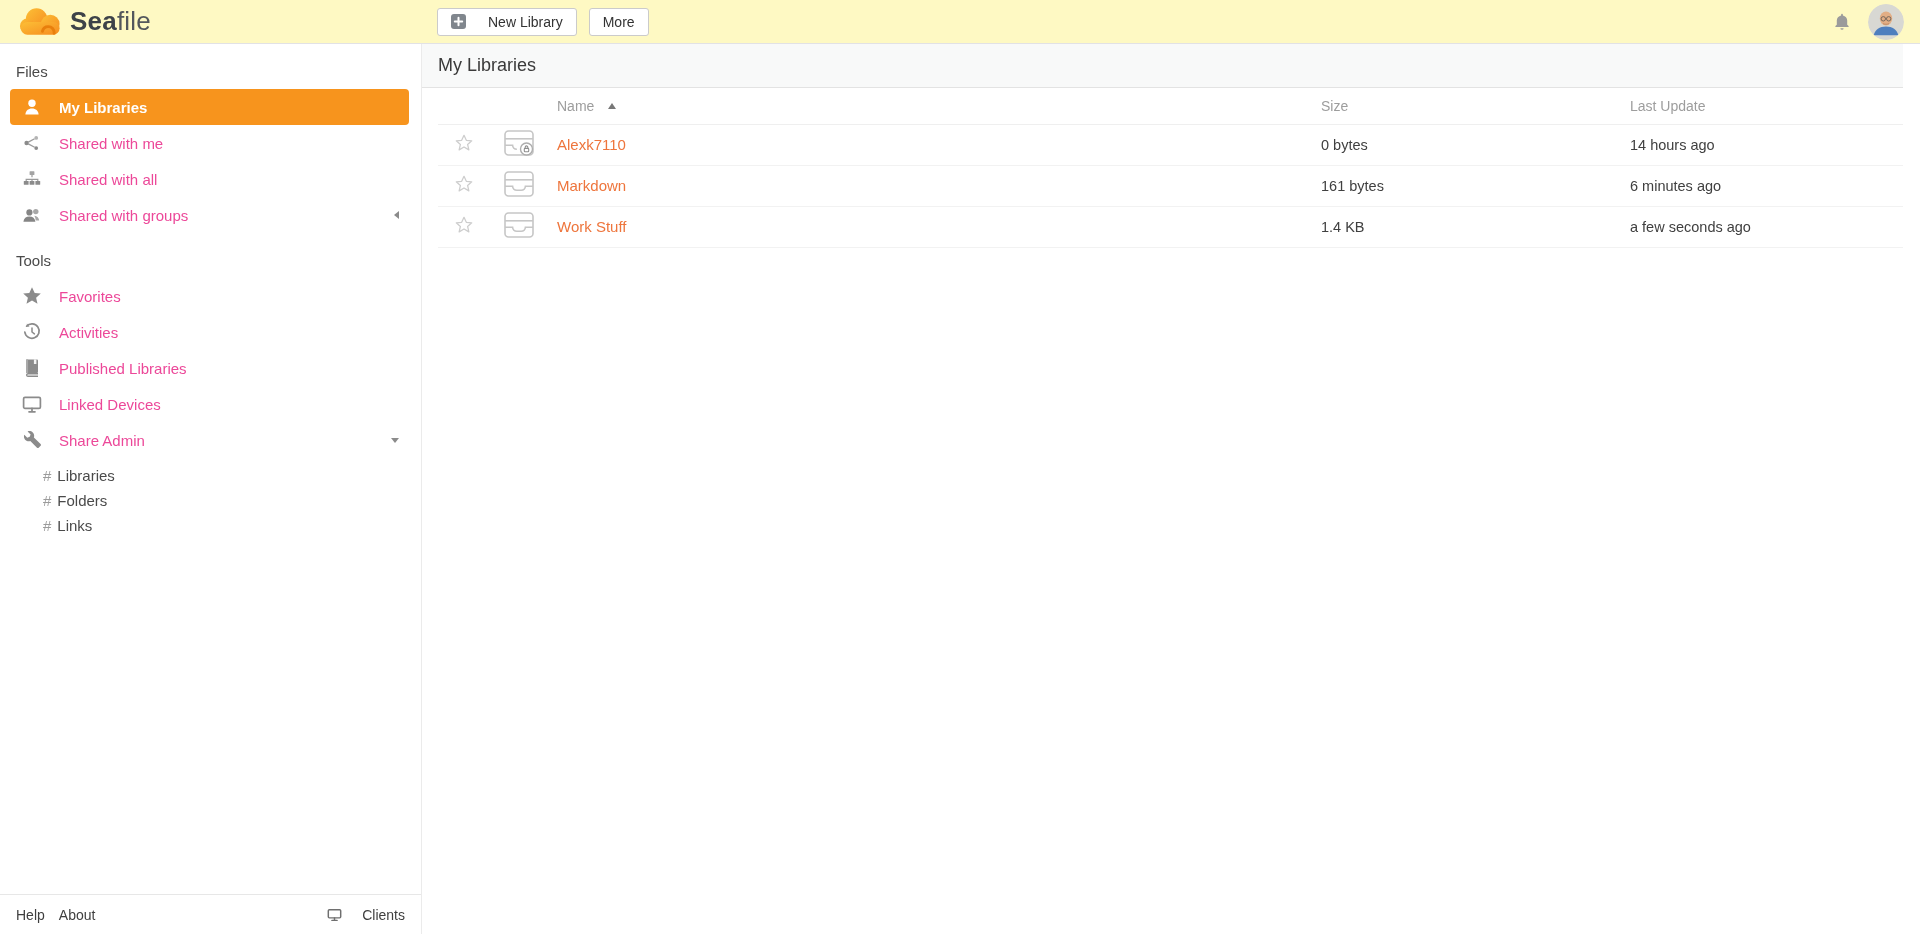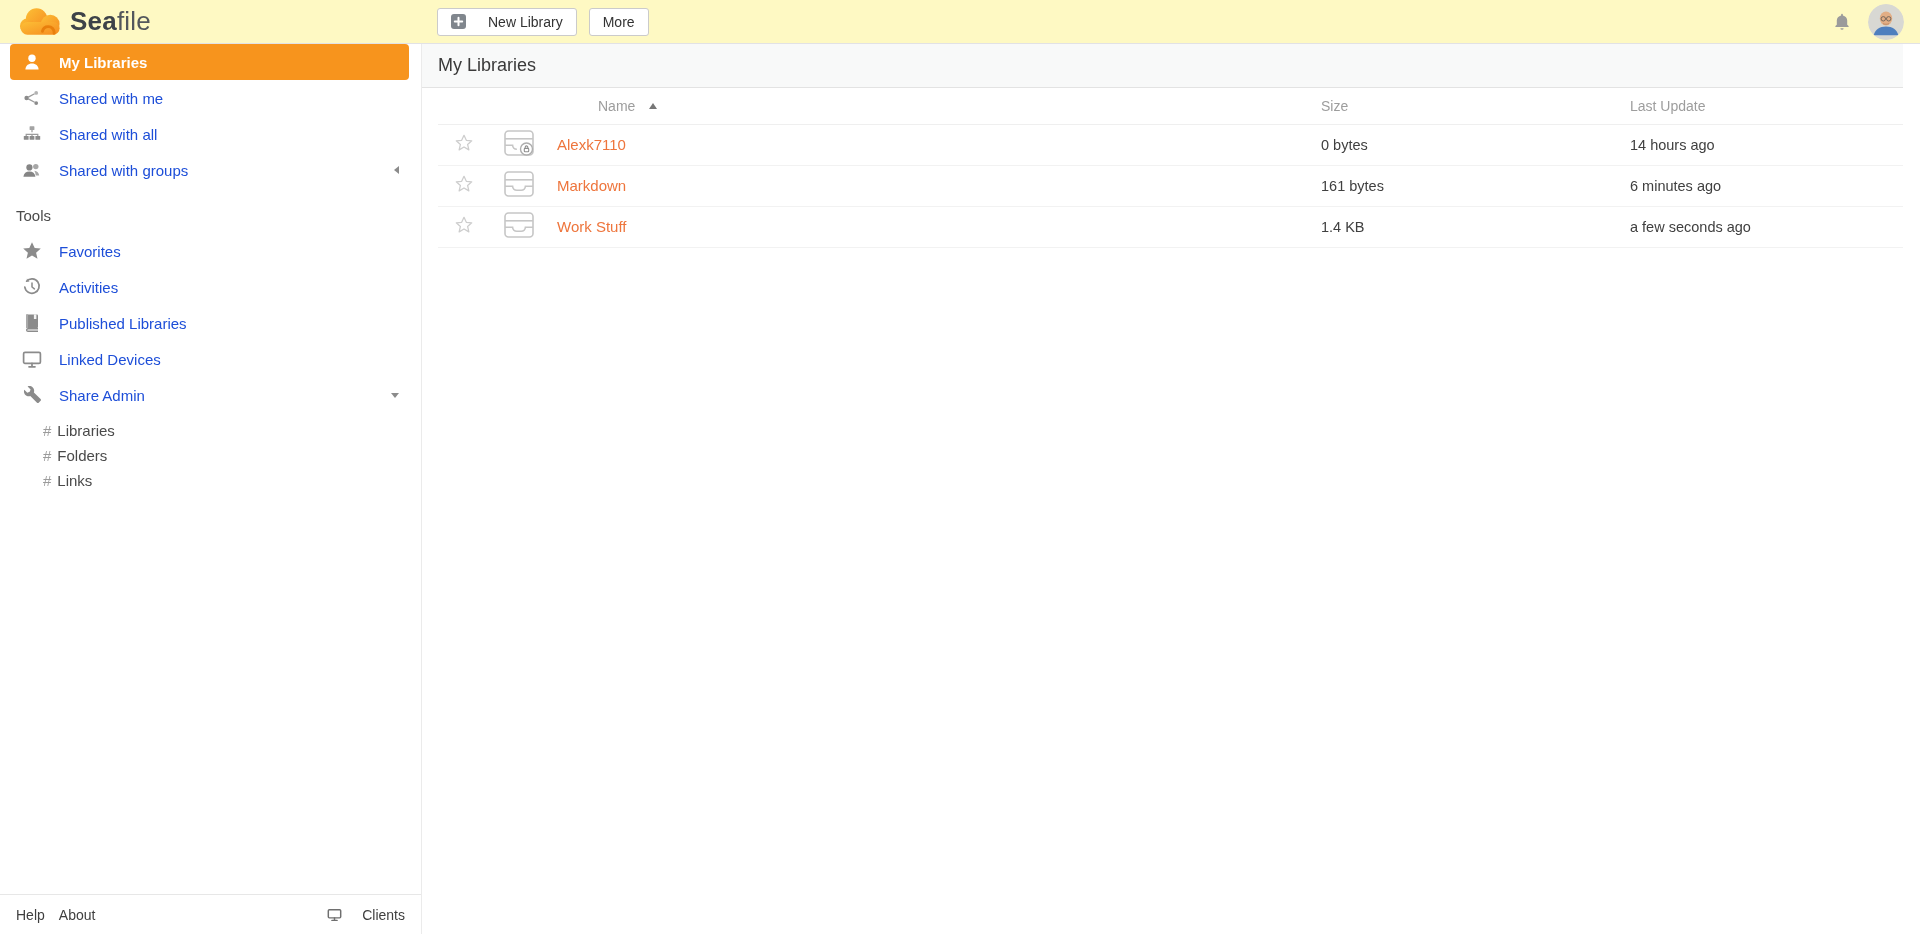--- a/index.html
+++ b/index.html
@@ -27,21 +27,21 @@
   .sidebar { position:relative; width:422px; flex:0 0 auto; background:#fff;
     border-right:1px solid #EBEBEB; }
   .main { flex:1 1 auto; background:#fff; }
 
   
   .section-heading { padding:19px 16px 9px 16px; font-size:15px; color:#4a4a4a; }
   .nav-item { display:flex; align-items:center; height:36px; margin:0 12px 0 10px;
     padding:0 10px 0 12px; border-radius:4px; cursor:pointer; }
   .nav-item .nicon { width:20px; height:20px; flex:0 0 auto; display:flex;
     align-items:center; justify-content:center; }
-  .nav-item .nlabel { margin-left:17px; font-size:15px; color:#1d4ed8; }
+  .nav-item .nlabel { margin-left:17px; font-size:15px; color:#ec4899; }
   .nav-item.selected { background:#F7941D; }
   .nav-item.selected .nlabel { color:#fff; font-weight:700; }
   .caret-left { margin-left:auto; width:0; height:0; border-top:4px solid transparent;
     border-bottom:4px solid transparent; border-right:5px solid #8b8b8b; }
   .caret-down { margin-left:auto; width:0; height:0; border-left:4.5px solid transparent;
     border-right:4.5px solid transparent; border-top:5.5px solid #8b8b8b; }
   .subnav { padding:5px 0 0 43px; }
   .subnav-item { display:block; line-height:25px; font-size:15px; color:#4a4a4a;
     text-decoration:none; cursor:pointer; }
   .subnav-item .hash { color:#9b9b9b; margin-right:6px; }
@@ -61,21 +61,21 @@
   col.c-star{width:52px;} col.c-icon{width:58px;} col.c-name{width:auto;}
   col.c-size{width:309px;} col.c-upd{width:273px;}
   thead th { height:36px; font-size:14px; font-weight:400; color:#9d9d9d;
     text-align:left; border-bottom:1px solid #EFEFEF; }
   thead th.h-name { padding-left:9px; }
   tbody td { height:41px; border-bottom:1px solid #F2F2F2; font-size:14.5px; color:#404040; }
   td.c-star, th.c-star { text-align:center; }
   td.c-icon { text-align:center; }
   td.c-name { padding-left:9px; }
   a.lib-link { color:#EE753C; text-decoration:none; font-size:15px; cursor:pointer; }
-  .sort-wrap { display:inline-flex; align-items:center; gap:14px; cursor:pointer;margin-left:41px; }
+  .sort-wrap { display:inline-flex; align-items:center; gap:14px; cursor:pointer; }
   .sort-asc { width:0; height:0; border-left:4.5px solid transparent;
     border-right:4.5px solid transparent; border-bottom:6px solid #777; }
   .star-btn { display:inline-flex; cursor:pointer; }
 </style>
 </head>
 <body>
 
 <svg width="0" height="0" style="position:absolute">
   <defs>
     <linearGradient id="cloudGrad" x1="0" y1="0" x2="1" y2="1">
@@ -129,20 +129,21 @@
         <path d="M15 19.6c1 .9 5 .9 6 0" stroke="#b9825c" stroke-width=".8" fill="none"></path>
       </g>
     </svg>
   </div>
 </header>
 
 <div class="body-row">
 
   <nav class="sidebar">
 
+    <div class="section-heading">Files</div>
 
     <div class="nav-item selected">
       <span class="nicon">
         <svg width="20" height="20" viewBox="0 0 20 20">
           <circle cx="10" cy="6.3" r="3.7" fill="#fff"></circle>
           <path d="M10 11.6c-3.9 0-6.3 2.3-6.6 5.9h13.2c-.3-3.6-2.7-5.9-6.6-5.9z" fill="#fff"></path>
         </svg>
       </span>
       <span class="nlabel">My Libraries</span>
     </div>

